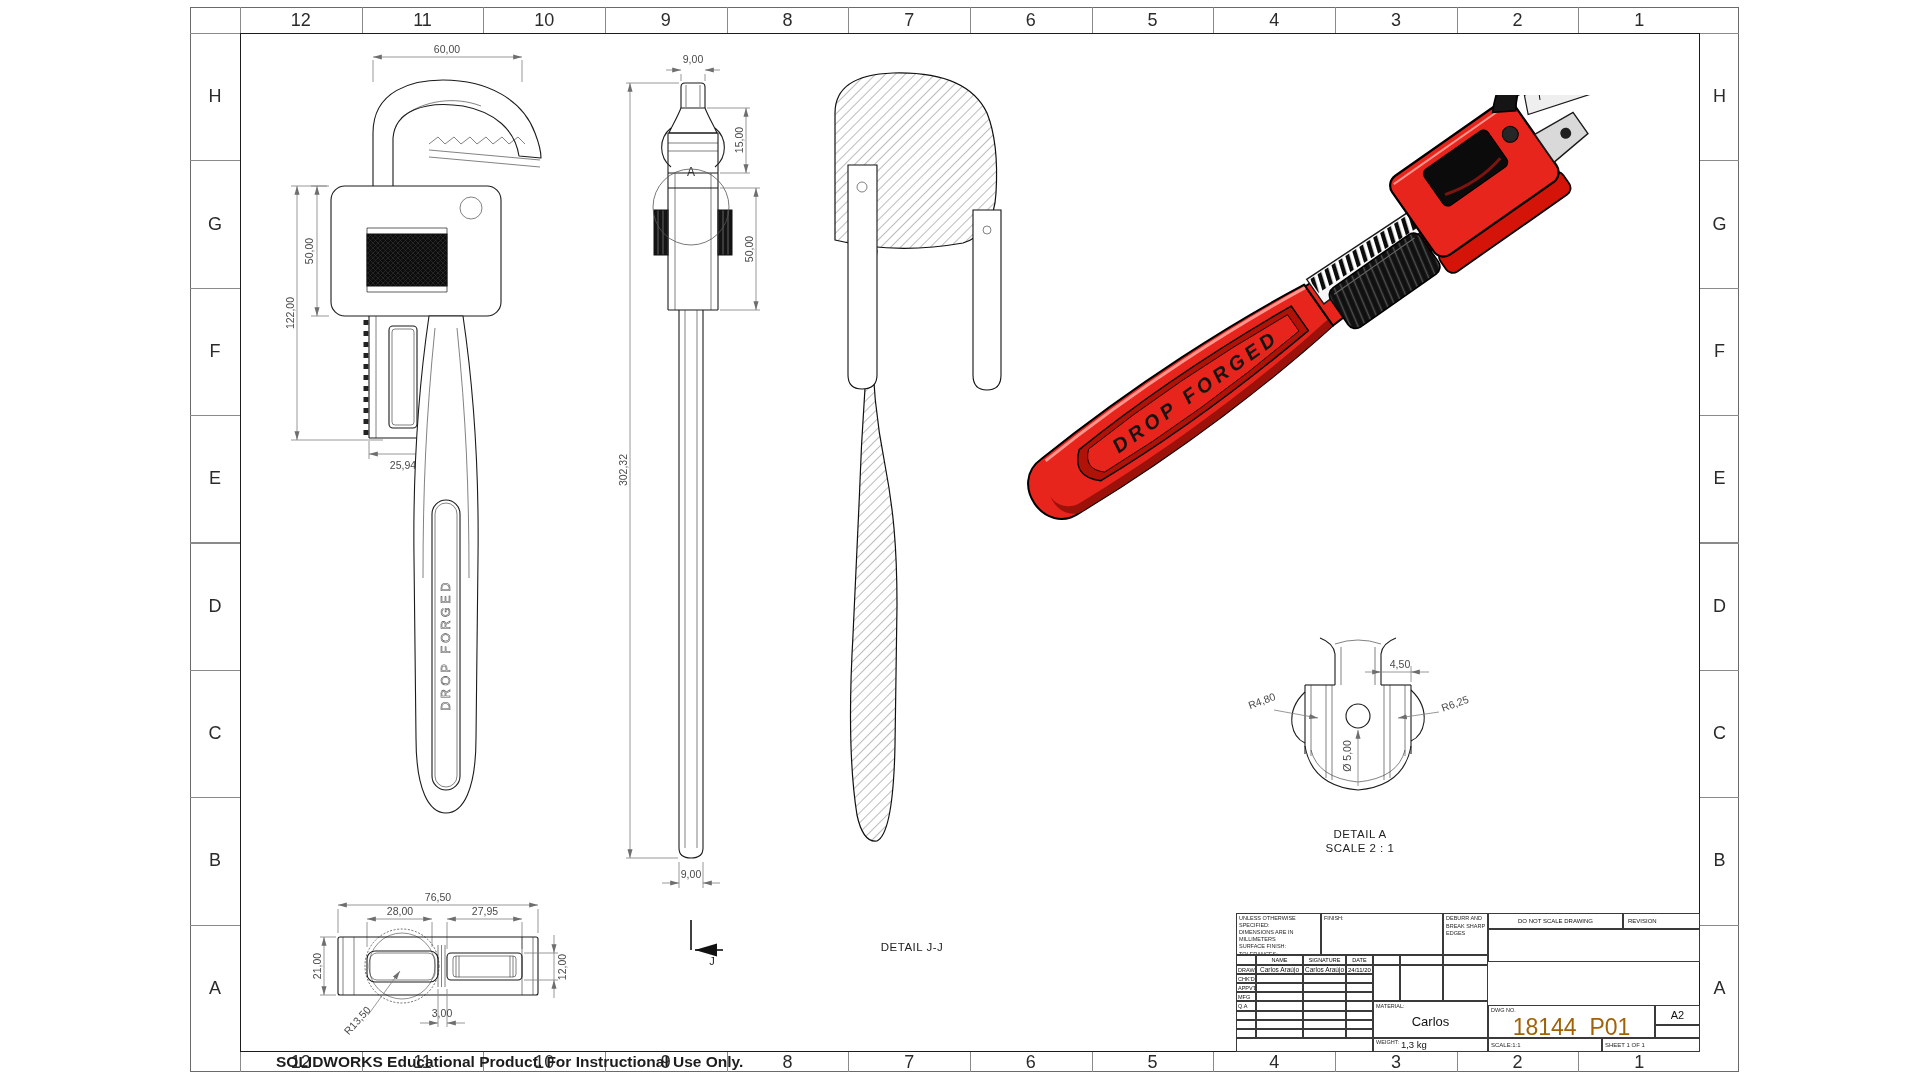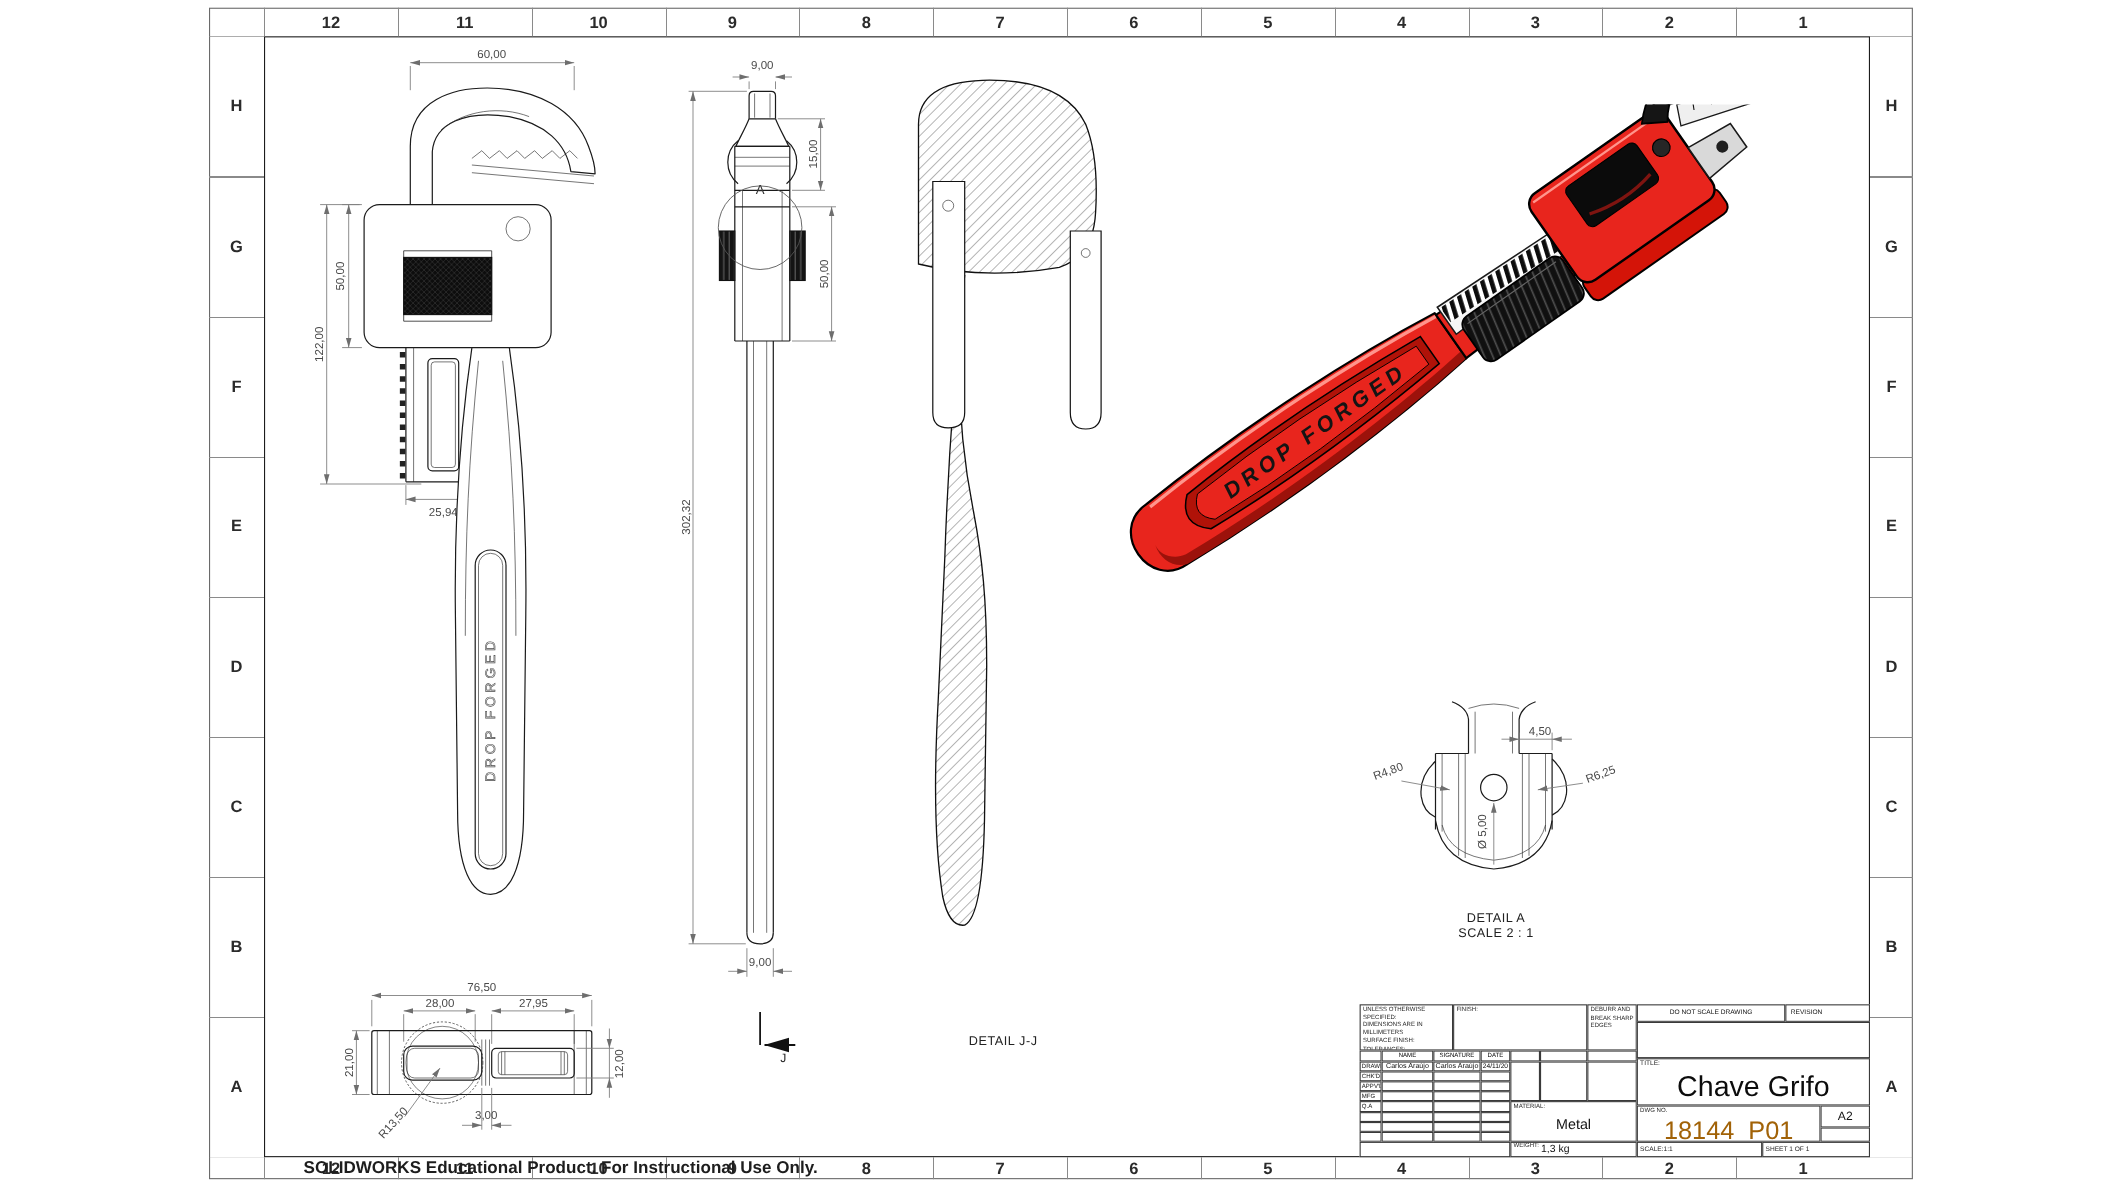--- a/index.html
+++ b/index.html
@@ -2,21 +2,21 @@
 <html><head>
 <meta charset="utf-8">
 <style>
   * { margin:0; padding:0; box-sizing:border-box; }
   html,body { width:1920px; height:1080px; background:#ffffff; font-family:"Liberation Sans",sans-serif; position:relative; overflow:hidden; }
   .abs { position:absolute; }
 
   
   .frame-outer { left:190px; top:7px; width:1549px; height:1065px; border:1px solid #6a6a6a; }
   .frame-inner { left:240px; top:33px; width:1460px; height:1019px; border:1.4px solid #1c1c1c; }
-  .strip { display:flex; color:#2b2b2b; font-size:15px;font-weight:bold; }
+  .strip { display:flex; color:#2b2b2b; font-size:18px; }
   .strip-h { left:240px; width:1460px; height:26px; background:repeating-linear-gradient(to right,#8a8a8a 0 1px,transparent 1px 121.667px); }
   .strip-h > span { flex:1; display:flex; align-items:center; justify-content:center; }
   .strip-v { top:33px; width:50px; height:1019px; flex-direction:column; background:repeating-linear-gradient(to bottom,#8a8a8a 0 1px,transparent 1px 127.375px); }
   .strip-v > span { flex:1; display:flex; align-items:center; justify-content:center; }
 
   
   .tblock { left:1236px; top:913px; width:464px; height:139px; }
   .cell { position:absolute; border:1px solid #3a3a3a; background:#fff; overflow:hidden; }
   .lbl { font-size:5.5px; color:#1f1f1f; line-height:1.2; padding:1px 0 0 2px; }
   .lbl6 { font-size:6px; color:#1f1f1f; padding:1px 0 0 2px; }
@@ -493,31 +493,27 @@
   <div class="cell" style="left:67px;top:116px;width:43px;height:9px"></div>
   <div class="cell" style="left:110px;top:116px;width:27px;height:9px"></div>
   <div class="cell" style="left:0;top:125px;width:137px;height:14px"></div>
 
   <div class="cell" style="left:137px;top:52px;width:27px;height:36px"></div>
   <div class="cell" style="left:164px;top:52px;width:43px;height:36px"></div>
   <div class="cell" style="left:207px;top:52px;width:45px;height:36px"></div>
 
   <div class="cell" style="left:137px;top:88px;width:115px;height:37px">
     <div class="lbl">MATERIAL:</div>
-    <div style="text-align:center;font-size:13px;color:#111;margin-top:4px">Metal</div>
+    <div style="text-align:center;font-size:13px;color:#111;margin-top:4px">Carlos</div>
   </div>
   <div class="cell" style="left:137px;top:125px;width:115px;height:14px;display:flex;">
     <span class="lbl" style="padding:0 2px 0 2px">WEIGHT:</span>
     <span style="font-size:9.5px;color:#111">1,3 kg</span>
   </div>
 
-  <div class="cell" style="left:252px;top:49px;width:212px;height:43px">
-    <div class="lbl6">TITLE:</div>
-    <div style="text-align:center;font-size:26px;color:#0c0c0c;margin-top:2px">Chave Grifo</div>
-  </div>
   <div class="cell" style="left:252px;top:92px;width:167px;height:33px">
     <div class="lbl">DWG NO.</div>
     <div style="text-align:center;font-size:23px;color:#a16207">18144_P01</div>
   </div>
   <div class="cell cc" style="left:419px;top:92px;width:45px;height:20px;font-size:11px;color:#111">A2</div>
   <div class="cell" style="left:419px;top:112px;width:45px;height:13px"></div>
   <div class="cell" style="left:252px;top:125px;width:114px;height:14px">
     <div class="lbl6" style="padding-top:3px">SCALE:1:1</div>
   </div>
   <div class="cell" style="left:366px;top:125px;width:98px;height:14px">

